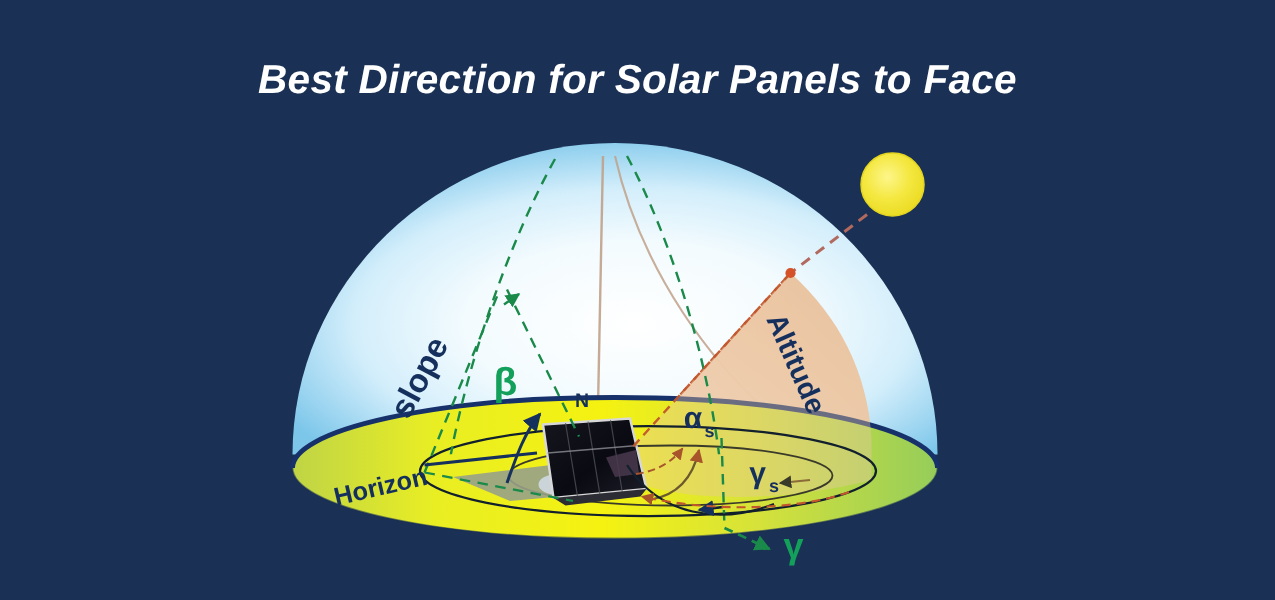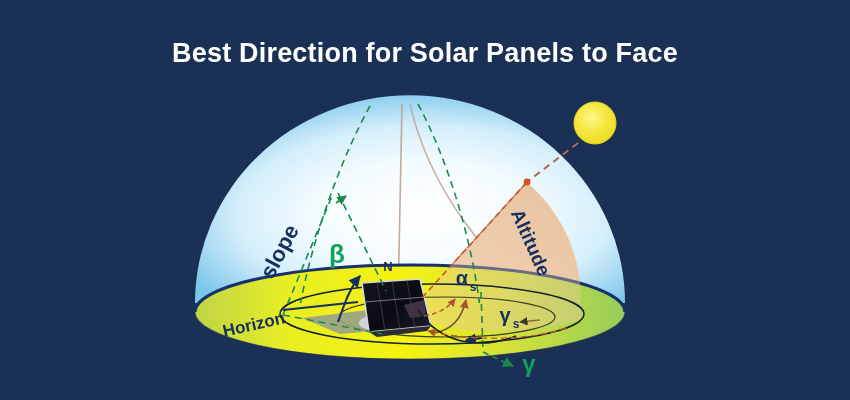--- a/index.html
+++ b/index.html
@@ -24,20 +24,21 @@
     top: 38px;
     left: 0;
     width: 850px;
     text-align: center;
     color: #ffffff;
     font-family: "Liberation Sans", sans-serif;
     font-weight: bold;
     font-size: 27px;
     letter-spacing: 0.2px;
     white-space: nowrap;
+    font-style: italic;
   }
   #diagram {
     position: absolute;
     top: 0;
     left: 0;
     width: 850px;
     height: 400px;
   }
   .lbl {
     font-family: "Liberation Sans", sans-serif;

